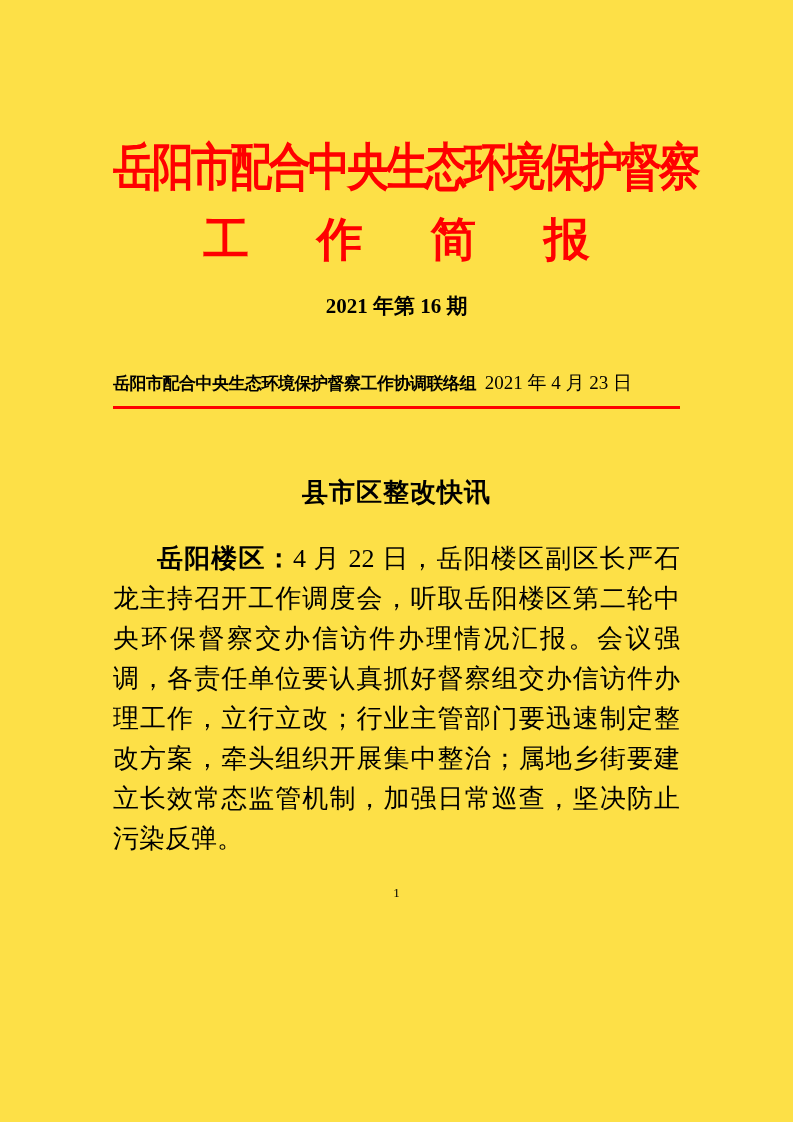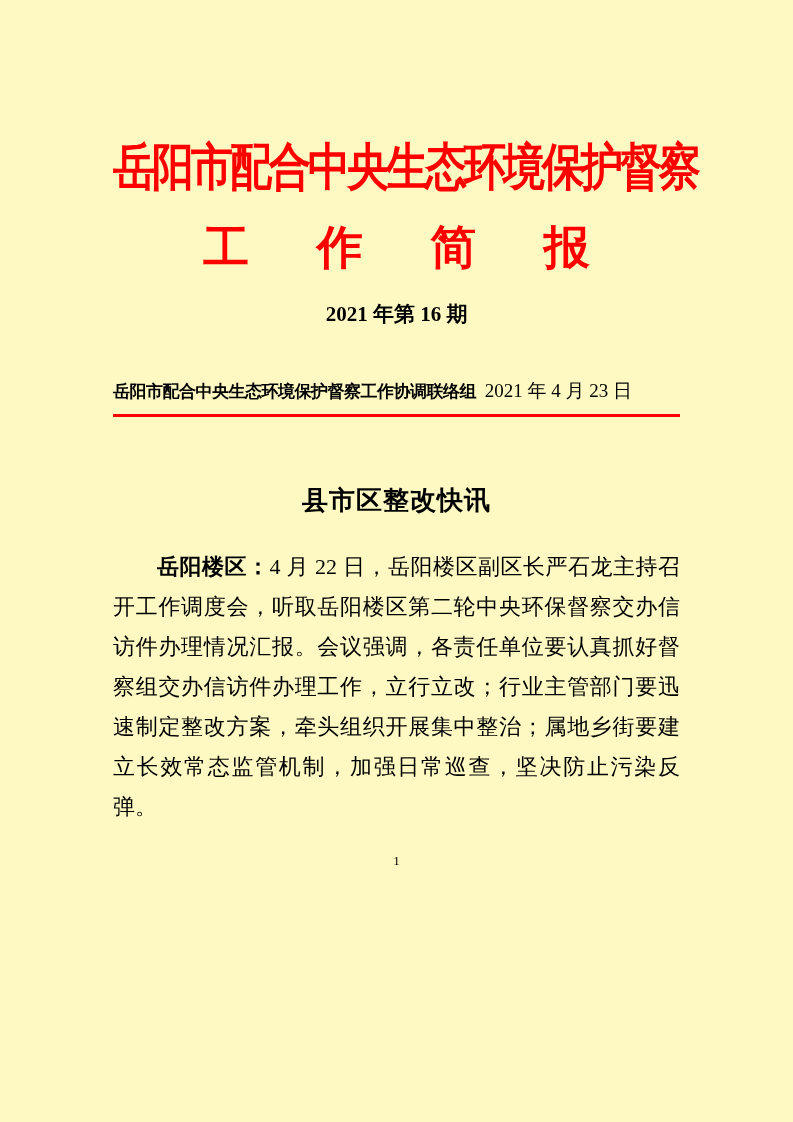--- a/index.html
+++ b/index.html
@@ -2,42 +2,42 @@
 <html><head>
 <meta charset="utf-8">
 <style>
   * { margin: 0; padding: 0; box-sizing: border-box; }
   html, body { background: #ffffff; }
   .page {
     position: relative;
     width: 793px;
     height: 1122px;
     margin: 0 auto;
-    background: #fef9c3;
+    background: #fde047;
     font-family: "Liberation Serif", "DejaVu Serif", serif;
     color: #000000;
     overflow: hidden;
   }
   .content {
     margin: 0 113px;
     width: 567px;
   }
   .doc-title-1 {
     margin-top: 140px;
     text-align: center;
     color: #ff0000;
     font-weight: 700;
     font-size: 42px;
     line-height: 55px;
     letter-spacing: -3px;
     transform: scaleY(1.2);
     white-space: nowrap;
   }
   .doc-title-2 {
-    margin-top: 24px;
+    margin-top: 16px;
     text-align: center;
     color: #ff0000;
     font-weight: 700;
     font-size: 46px;
     line-height: 58px;
     letter-spacing: 28px;
     text-indent: 28px;
     white-space: nowrap;
   }
   .issue-line {
@@ -75,21 +75,21 @@
   .section-heading {
     margin-top: 64px;
     text-align: center;
     font-size: 26px;
     line-height: 40px;
     font-weight: 700;
     letter-spacing: 1px;
   }
   .body-text {
     margin-top: 26px;
-    font-size: 22px;
+    font-size: 26px;
     line-height: 40px;
     text-align: justify;
   }
   .paragraph {
     text-indent: 44px;
   }
   .para-label {
     font-weight: 700;
   }
   .page-number {

